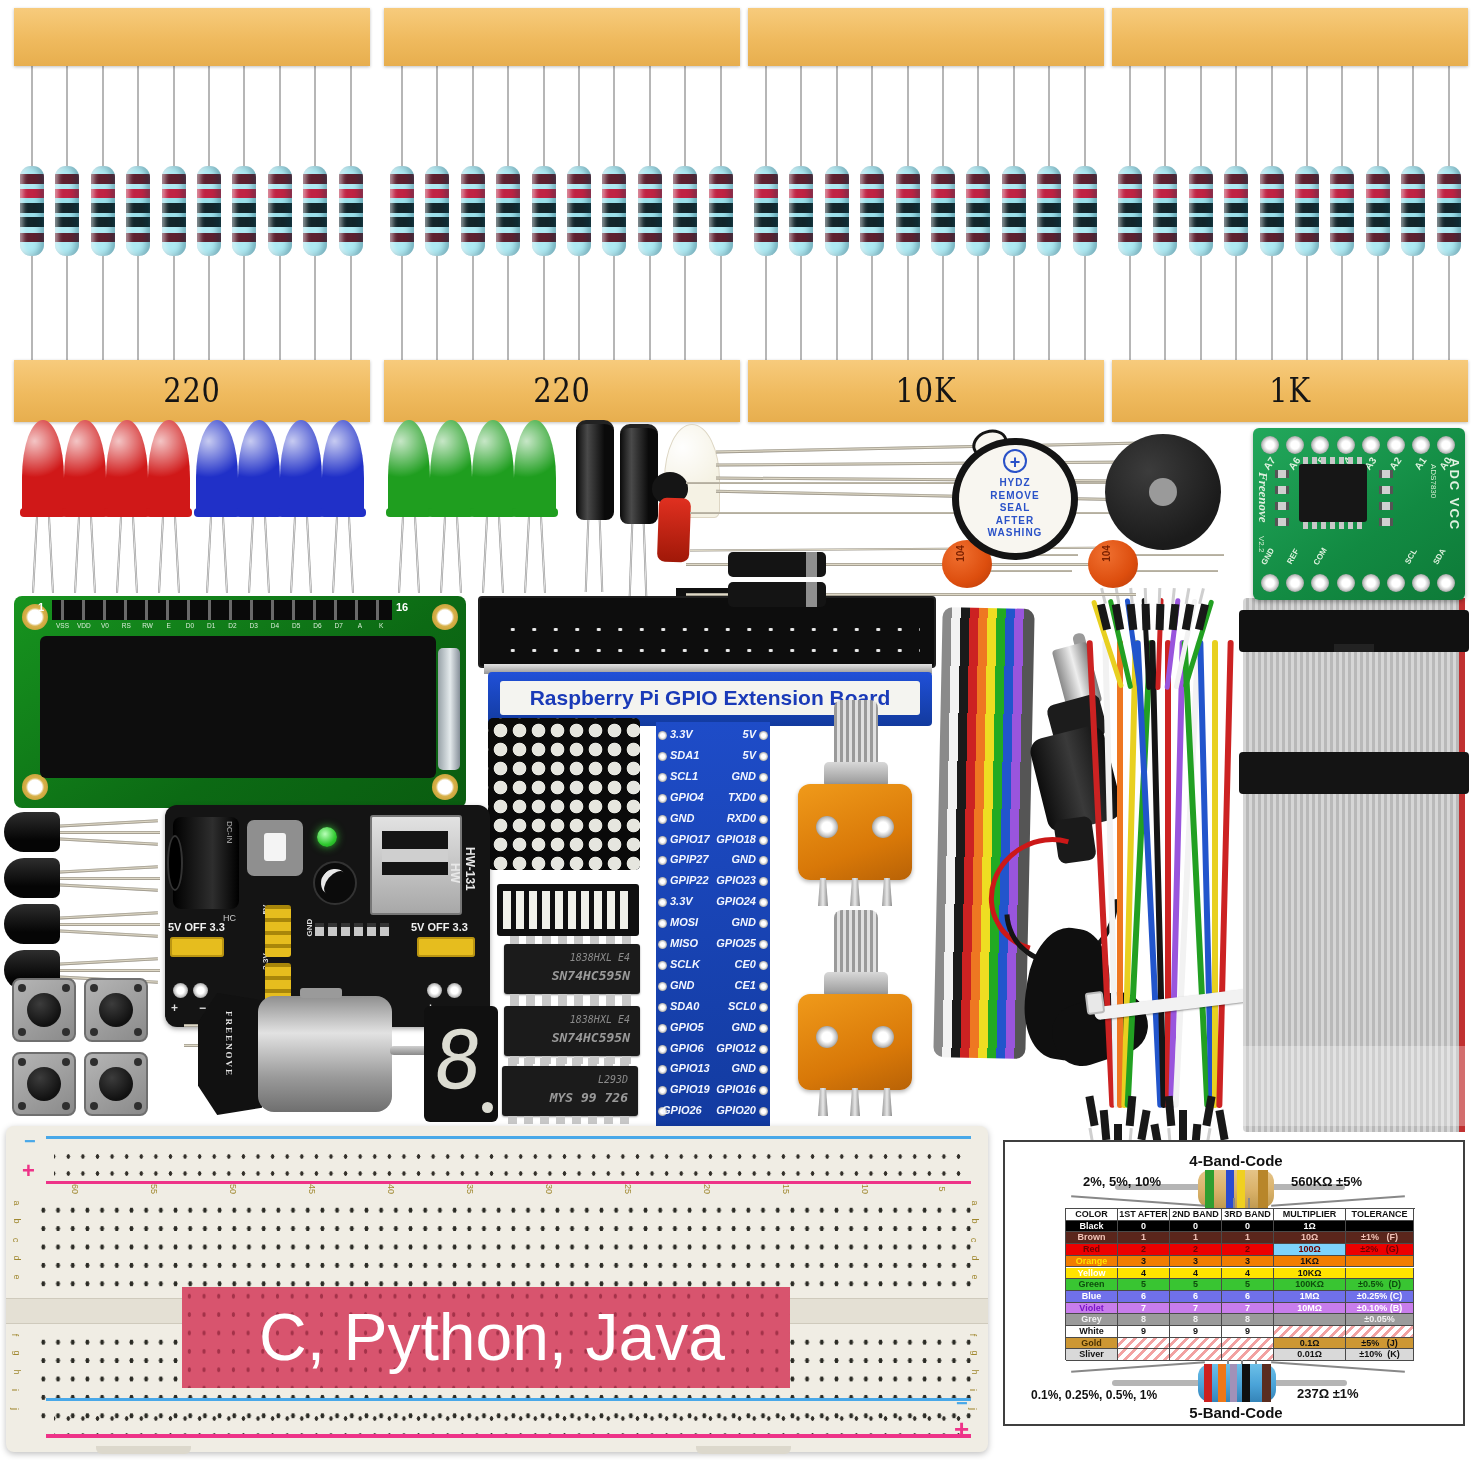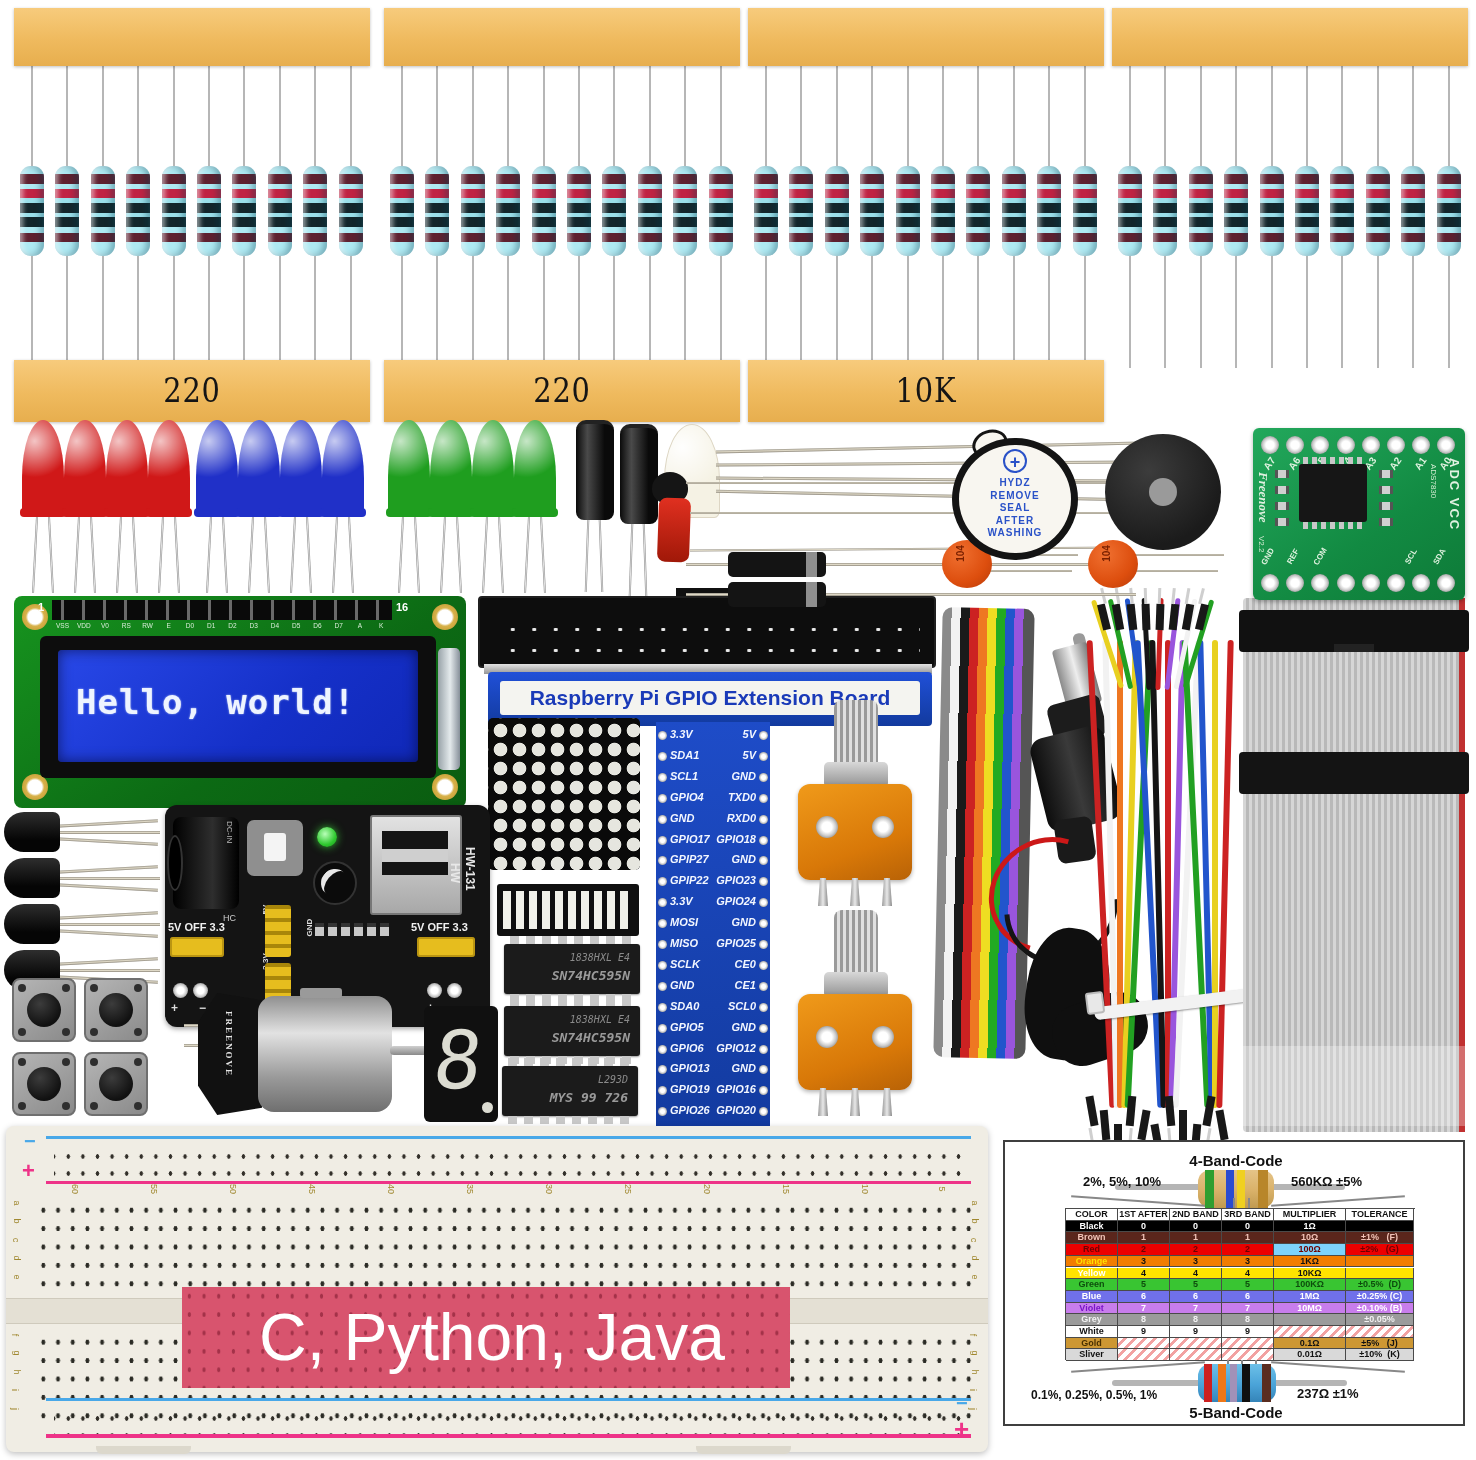--- a/index.html
+++ b/index.html
@@ -51,23 +51,20 @@
         <div style="left: 170px; top: 0px; width: 21px; text-align: center; color: rgb(216, 236, 216); font: 6.5px &quot;Liberation Sans&quot;, sans-serif;">D2</div>
         <div style="left: 191.25px; top: 0px; width: 21px; text-align: center; color: rgb(216, 236, 216); font: 6.5px &quot;Liberation Sans&quot;, sans-serif;">D3</div>
         <div style="left: 212.5px; top: 0px; width: 21px; text-align: center; color: rgb(216, 236, 216); font: 6.5px &quot;Liberation Sans&quot;, sans-serif;">D4</div>
         <div style="left: 233.75px; top: 0px; width: 21px; text-align: center; color: rgb(216, 236, 216); font: 6.5px &quot;Liberation Sans&quot;, sans-serif;">D5</div>
         <div style="left: 255px; top: 0px; width: 21px; text-align: center; color: rgb(216, 236, 216); font: 6.5px &quot;Liberation Sans&quot;, sans-serif;">D6</div>
         <div style="left: 276.25px; top: 0px; width: 21px; text-align: center; color: rgb(216, 236, 216); font: 6.5px &quot;Liberation Sans&quot;, sans-serif;">D7</div>
         <div style="left: 297.5px; top: 0px; width: 21px; text-align: center; color: rgb(216, 236, 216); font: 6.5px &quot;Liberation Sans&quot;, sans-serif;">A</div>
         <div style="left: 318.75px; top: 0px; width: 21px; text-align: center; color: rgb(216, 236, 216); font: 6.5px &quot;Liberation Sans&quot;, sans-serif;">K</div>
       </div>
     <div style="left:26px;top:40px;width:396px;height:142px;background:#0d0d0d;border-radius:6px"></div>
-    <div style="left:44px;top:54px;width:360px;height:112px;border-radius:4px;background:linear-gradient(135deg,#2848e8,#1530c8 60%,#1028b8);box-shadow:inset 0 0 14px rgba(0,0,30,.6)">
-      <div style="left:18px;top:32px;color:#eef4ff;font:700 34px 'DejaVu Sans Mono',monospace;letter-spacing:1px;text-shadow:0 0 2px rgba(230,240,255,.8)">Hello, world!</div>
-    </div>
     <div style="left:424px;top:52px;width:22px;height:122px;background:linear-gradient(90deg,#98a2a8,#e4eaec 55%,#87909a);border-radius:5px"></div>
   </div>
 
   <div style="left:676px;top:588px;width:64px;height:12px;background:#101010"></div>
   <div style="left:478px;top:596px;width:458px;height:72px;background:#0d0d0d;border-radius:4px;border:2px solid #1f1f1f">
     <div style="left:16px;top:16px;width:424px;height:42px;background-image:radial-gradient(#e9e9e9 1.7px,rgba(0,0,0,0) 2.1px);background-size:21.5px 21px;background-position:6px 5px"></div>
   </div>
   <div style="left:484px;top:664px;width:448px;height:10px;background:linear-gradient(180deg,#e3e3e3,#959595)"></div>
   <div style="left:488px;top:672px;width:444px;height:54px;background:linear-gradient(180deg,#2050d8,#123a9e);border-radius:4px">
     <div style="left:12px;top:9px;width:420px;height:34px;background:#f4f4f0;border-radius:3px">
@@ -142,21 +139,21 @@
       <div class="pad" style="left: 2px; top: 343.4px; width: 9px; height: 9px;"></div>
       <div class="pad" style="left: 103px; top: 343.4px; width: 9px; height: 9px;"></div>
       <div class="gpin" style="left: 14px; top: 340.4px;">GPIO13</div>
       <div class="gpin" style="right: 14px; top: 340.4px; text-align: right; left: auto;">GND</div>
       <div class="pad" style="left: 2px; top: 364.3px; width: 9px; height: 9px;"></div>
       <div class="pad" style="left: 103px; top: 364.3px; width: 9px; height: 9px;"></div>
       <div class="gpin" style="left: 14px; top: 361.3px;">GPIO19</div>
       <div class="gpin" style="right: 14px; top: 361.3px; text-align: right; left: auto;">GPIO16</div>
       <div class="pad" style="left: 2px; top: 385.2px; width: 9px; height: 9px;"></div>
       <div class="pad" style="left: 103px; top: 385.2px; width: 9px; height: 9px;"></div>
-      <div class="gpin" style="left: 14px; top: 382.2px;">GPIO26</div>
+      <div class="gpin" style="left: 6px; top: 382.2px;">GPIO26</div>
       <div class="gpin" style="right: 14px; top: 382.2px; text-align: right; left: auto;">GPIO20</div>
       <div class="pad" style="left: 2px; top: 406.1px; width: 9px; height: 9px;"></div>
       <div class="pad" style="left: 103px; top: 406.1px; width: 9px; height: 9px;"></div>
       <div class="gpin" style="left: 14px; top: 403.1px;">GND</div>
       <div class="gpin" style="right: 14px; top: 403.1px; text-align: right; left: auto;">GPIO21</div>
     </div>
 
   <div style="left:488px;top:718px;width:152px;height:152px;background:#0a0a0a;border-radius:5px;background-image:radial-gradient(#e6e6df 6.4px,rgba(0,0,0,0) 7.2px);background-size:19px 19px;background-position:3px 3px"></div>
   <div style="left:497px;top:884px;width:142px;height:52px;background:#101010;border-radius:3px">
     <div style="left:6px;top:7px;width:130px;height:38px;background:repeating-linear-gradient(90deg,#f2f2ea 0 8px,#101010 8px 13px)"></div>
@@ -690,20 +687,23 @@
         <div class="resbody" style="left: 183px; top: 158px; width: 24px; height: 90px;"></div>
         <div class="lead" style="left: 229.4px; top: 48px; width: 2px; height: 312px;"></div>
         <div class="resbody" style="left: 218.4px; top: 158px; width: 24px; height: 90px;"></div>
         <div class="lead" style="left: 264.8px; top: 48px; width: 2px; height: 312px;"></div>
         <div class="resbody" style="left: 253.8px; top: 158px; width: 24px; height: 90px;"></div>
         <div class="lead" style="left: 300.2px; top: 48px; width: 2px; height: 312px;"></div>
         <div class="resbody" style="left: 289.2px; top: 158px; width: 24px; height: 90px;"></div>
         <div class="lead" style="left: 335.6px; top: 48px; width: 2px; height: 312px;"></div>
         <div class="resbody" style="left: 324.6px; top: 158px; width: 24px; height: 90px;"></div>
         <div class="kraft" style="left: 0px; top: 0px; width: 356px; height: 58px;"></div>
+        <div class="kraft" style="left: 0px; top: 352px; width: 356px; height: 62px;">
+          <div class="grouplabel" style="left: 0px; top: 10px; width: 356px;">1K</div>
+        </div>
       </div>
     </div>
   <div id="leds">
       <div style="left: 22px; top: 420px; width: 44px; height: 176px;">
         <div class="dome" style="left: 0px; top: 0px; width: 42px; height: 96px; background: radial-gradient(circle at 30% 22%, rgba(255, 255, 255, 0.75), rgba(255, 255, 255, 0) 45%) rgb(208, 24, 24);"></div>
         <div style="left: -2px; top: 88px; width: 46px; height: 9px; background: rgb(208, 24, 24); border-radius: 4px;"></div>
         <div class="lead" style="left: 12px; top: 97px; width: 2px; height: 76px; transform: rotate(3deg);"></div>
         <div class="lead" style="left: 28px; top: 97px; width: 2px; height: 76px; transform: rotate(-3deg);"></div>
       </div>
       <div style="left: 64px; top: 420px; width: 44px; height: 176px;">

